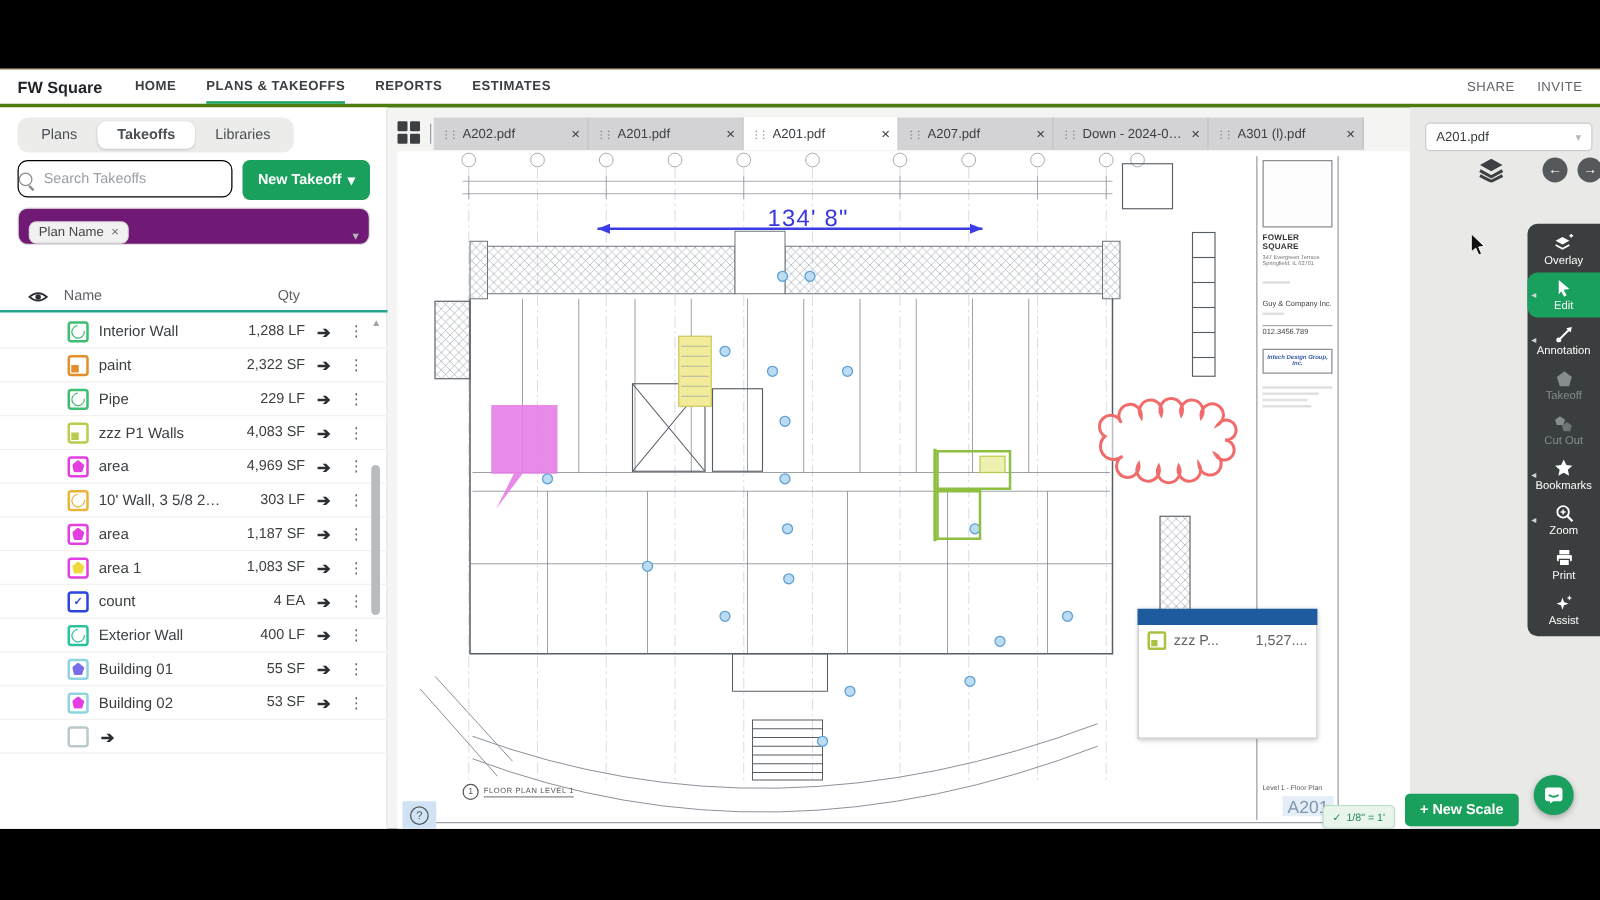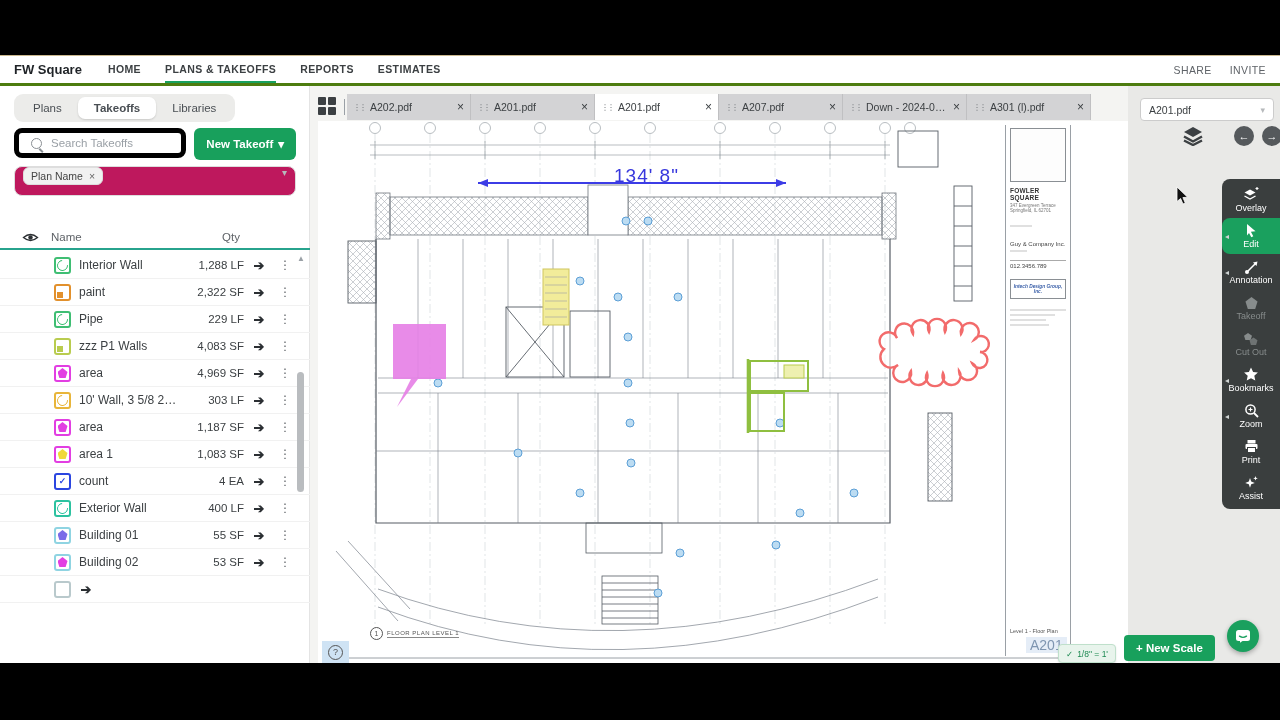--- a/index.html
+++ b/index.html
@@ -12,27 +12,27 @@
   .nav a{font-size:10.5px;font-weight:bold;color:#3c4043;text-decoration:none;letter-spacing:.4px;height:100%;display:flex;align-items:center;border-bottom:2px solid transparent;box-sizing:border-box;}
   .nav a.active{border-bottom-color:#18a05c;}
   .hdr-right{margin-left:auto;display:flex;gap:18px;}
   .hdr-right a{font-size:10.5px;color:#5f6368;text-decoration:none;letter-spacing:.4px;}
   
   .sidebar{position:absolute;left:0;top:30px;width:310px;height:578px;background:#fff;border-right:1px solid #e4e4e4;box-sizing:border-box;}
   .side-tabs{position:absolute;left:14px;top:8px;display:inline-flex;background:#ececea;border-radius:9px;padding:3px;}
   .side-tab{font-size:11.5px;color:#4a4f54;padding:5px 16px;border-radius:7px;cursor:pointer;}
   .side-tab.active{background:#fff;box-shadow:0 1px 2px rgba(0,0,0,.15);font-weight:bold;}
   .search-row{position:absolute;left:14px;top:42px;width:282px;display:flex;gap:8px;}
-  .search-box{flex:1;height:30px;border:5px solid #000000;border-radius:8px;display:flex;align-items:center;padding:0 12px;background:#fff;box-sizing:border-box;}
+  .search-box{flex:1;height:30px;border:1px solid #000000;border-radius:8px;display:flex;align-items:center;padding:0 0;background:#fff;box-sizing:border-box;}
   .mag{width:9px;height:9px;border:1.6px solid #8a8f94;border-radius:50%;position:relative;flex:none;margin-right:7px;}
   .mag::after{content:"";position:absolute;left:8px;top:9px;width:5px;height:1.6px;background:#8a8f94;transform:rotate(45deg);transform-origin:0 0;}
   .search-box input{border:none;outline:none;font-size:11.5px;color:#444;width:100%;font-family:inherit;background:transparent;}
   .search-box input::placeholder{color:#9aa0a6;}
   .btn-green{background:#18a05c;color:#fff;border:none;border-radius:6px;font-size:11.5px;font-weight:bold;display:flex;align-items:center;gap:5px;padding:0 12px;height:32px;cursor:pointer;font-family:inherit;}
-  .filter-box{position:absolute;left:14px;top:80px;width:282px;height:30px;border:1px solid #ddd;border-radius:8px;display:flex;align-items:flex-start;padding:0 8px;box-sizing:border-box;background:#be185d;}
+  .filter-box{position:absolute;left:14px;top:80px;width:282px;height:30px;border:1px solid #ddd;border-radius:8px;display:flex;align-items:flex-end;padding:0 8px;box-sizing:border-box;background:#701a75;}
   .chip{background:#f1f1f1;border:1px solid #ddd;border-radius:6px;font-size:10.5px;color:#444;padding:2px 7px;display:flex;gap:6px;align-items:center;}
   .chip .x{color:#666;cursor:pointer;}
   .filter-box .chev{margin-left:auto;color:#b6b9bc;font-size:10px;}
   .tbl-head{position:absolute;left:0;top:140px;width:310px;height:24px;display:flex;align-items:center;padding:0 14px 0 22px;box-sizing:border-box;border-bottom:2px solid #27a38d;}
   .tbl-head .nm{font-size:11.5px;color:#5f6368;margin-left:12px;flex:1;}
   .tbl-head .qt{font-size:11.5px;color:#5f6368;width:64px;text-align:right;}
   .tbl-head .sp{width:56px;}
   .rows{position:absolute;left:0;top:166px;width:310px;height:432px;overflow:hidden;}
   .row{height:27px;display:flex;align-items:center;border-bottom:1px solid #f1f1f1;padding:0 14px 0 54px;box-sizing:border-box;}
   .row.folder{padding-left:36px;}
@@ -616,20 +616,32 @@
           <span>Intech Design Group, Inc.</span>
         </div>
       <div class="bar" style="margin-top:10px"></div>
       <div class="bar" style="width:80%"></div>
       <div class="bar" style="width:65%"></div>
       <div class="bar" style="width:70%"></div>
       <div class="tb-sheetname">Level 1 - Floor Plan</div>
     </div>
 
     
+    <div class="popup">
+      <div class="phead"></div>
+      <div class="pbody">
+        <div class="prow">
+          <span class="picon">
+              <i></i>
+            </span>
+          <span class="pname">zzz P...</span>
+          <span class="pqty">1,527....</span>
+        </div>
+      </div>
+    </div>
   </div>
 
   <div class="sheetno">A201</div>
   <div class="scalechip">
     <span>✓</span>
     <span>1/8" = 1'</span>
   </div>
   <button class="newscale">+ New Scale</button>
   <div class="chatbubble">
     <svg width="16" height="15" viewBox="0 0 16 15">

